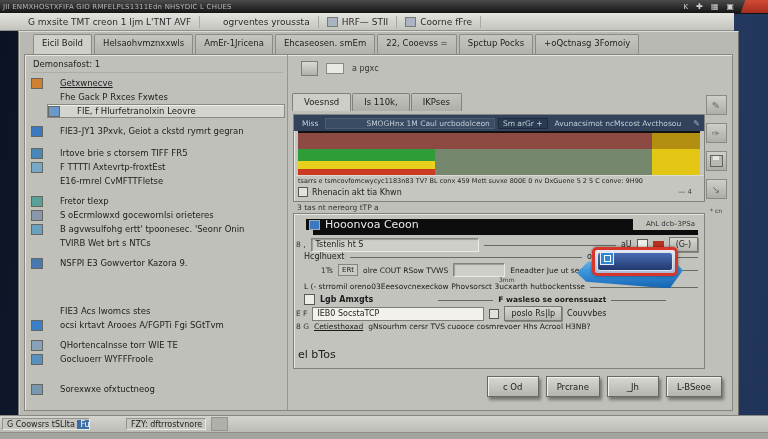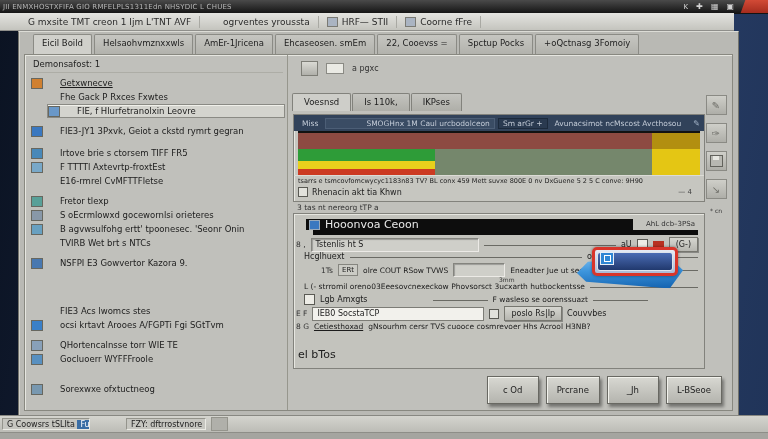--- a/index.html
+++ b/index.html
@@ -113,21 +113,21 @@
   
   .right-strip{position:absolute;right:4px;top:40px;width:24px;display:flex;flex-direction:column;
     gap:8px;align-items:center;}
   .strip-btn{width:19px;height:18px;border:1px solid #8a8a84;background:linear-gradient(#cfcfc9,#aeaea8);
     display:flex;align-items:center;justify-content:center;font-size:10px;color:#6e6e68;}
   .disk-icon{width:11px;height:10px;border:1px solid #62625c;background:#b8b8b2;position:relative;}
   .disk-icon:after{content:"";position:absolute;left:2px;top:0;width:6px;height:4px;background:#e8e8e2;}
   .strip-note{font-size:6px;color:#333;}
   
   .dlg-buttons{position:absolute;right:10px;top:321px;display:flex;gap:7px;}
-  .dlg-btn{height:28px;border:1px solid #686862;background:linear-gradient(#d8d8d2,#b4b4ae);
+  .dlg-btn{height:21px;border:1px solid #686862;background:linear-gradient(#d8d8d2,#b4b4ae);
     font-family:"DejaVu Sans",sans-serif;font-size:8.5px;color:#222;padding:0 10px;min-width:52px;
     box-shadow:inset 1px 1px 0 #f2f2ec,2px 3px 3px rgba(0,0,0,.4);}
   
   .statusbar{position:absolute;left:0;top:415px;width:768px;height:17px;box-sizing:border-box;
     background:linear-gradient(#d4d4ce,#bcbcb6);border-top:1px solid #888882;display:flex;
     align-items:center;font-size:8px;gap:5px;padding:0 2px;white-space:nowrap;}
   .sb-cell{border:1px solid #94948c;border-right-color:#eaeae4;border-bottom-color:#eaeae4;
     height:12px;line-height:11px;padding:0 4px;background:#c6c6c0;overflow:hidden;box-sizing:border-box;}
   .sb-hl{background:#3a6ea5;color:#fff;padding:0 3px;}
   .sb-spacer{width:26px;}
@@ -446,21 +446,21 @@
             <span>wa</span>
             <span class="hline"></span>
           </div>
 
           <span class="small-note" style="left:205px;top:62px;">3mm</span>
           <div class="sf-row" style="left:10px;top:68px;right:6px;font-size:7.5px;">
             <span>L (- strromil oreno03Eeesovcnexeckow Phovsorsct 3ucxarth hutbockentsse</span>
             <span class="hline"></span>
           </div>
 
-          <div class="sf-row" style="left:10px;top:80px;right:18px;">
+          <div class="sf-row" style="left:10px;top:80px;right:18px;font-weight:bold;">
             <span class="chk"></span>
             <span>Lgb Amxgts</span>
             <span class="hline" style="max-width:55px;margin-left:60px;"></span>
             <span style="font-size:7.5px;">F wasleso se oorenssuazt</span>
             <span class="hline" style="max-width:55px;"></span>
           </div>
 
           <div class="sf-row" style="left:2px;top:92px;right:6px;">
             <span class="gutter">E F</span>
             <span class="white-input" style="width:162px;">IEB0 SocstaTCP</span>

